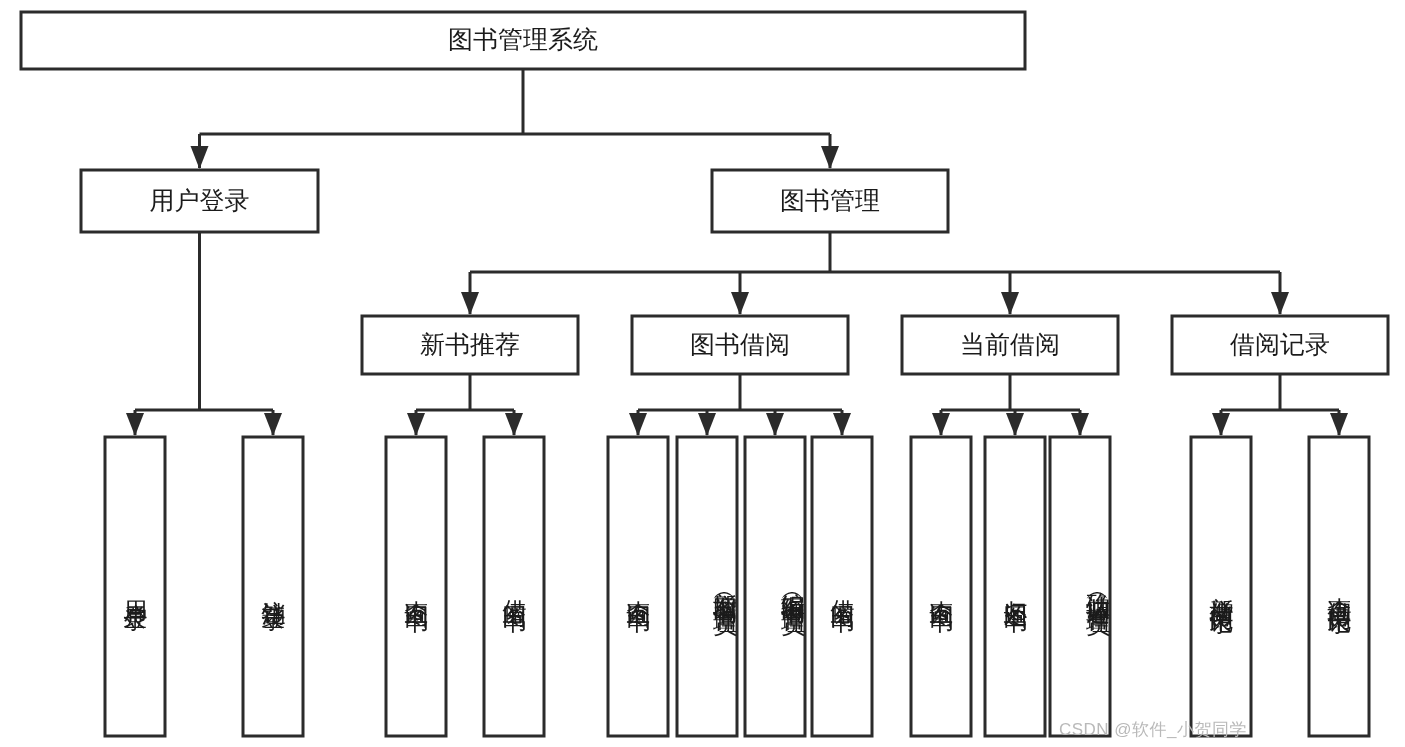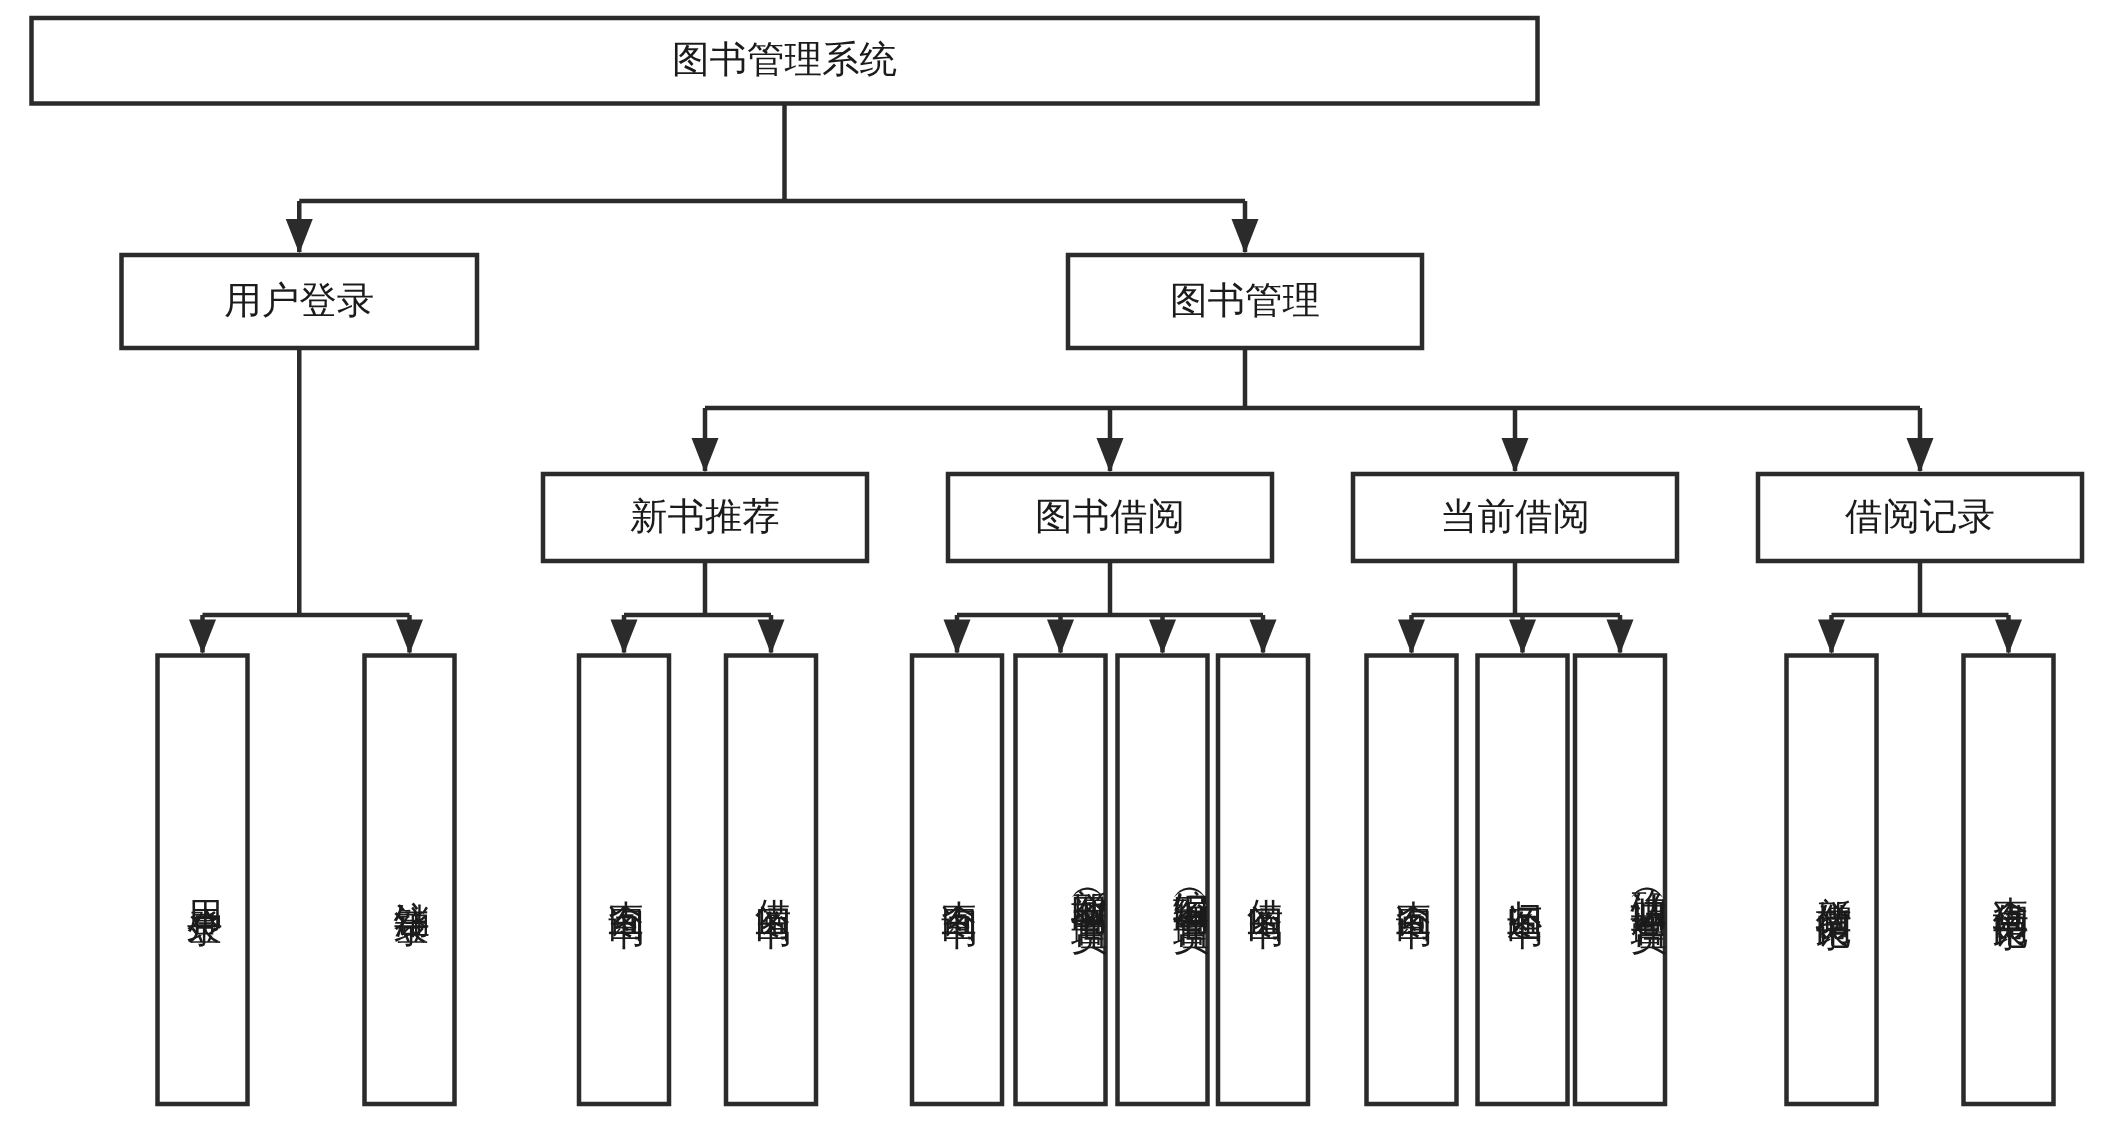--- a/index.html
+++ b/index.html
@@ -209,13 +209,14 @@
       <div class="leaf-text centered" style="left: 608px; top: 445px; width: 60px; height: 283px;">查询图书</div>
       <div class="leaf-text" style="left: 677px; top: 445px; width: 60px; height: 283px;">新增图书（管理员）</div>
       <div class="leaf-text" style="left: 745px; top: 445px; width: 60px; height: 283px;">编辑图书（管理员）</div>
       <div class="leaf-text centered" style="left: 812px; top: 445px; width: 60px; height: 283px;">借阅图书</div>
       <div class="leaf-text centered" style="left: 911px; top: 445px; width: 60px; height: 283px;">查询图书</div>
       <div class="leaf-text centered" style="left: 985px; top: 445px; width: 60px; height: 283px;">归还图书</div>
       <div class="leaf-text" style="left: 1050px; top: 445px; width: 60px; height: 283px;">确认归还（管理员）</div>
       <div class="leaf-text centered" style="left: 1191px; top: 445px; width: 60px; height: 283px;">新增借阅记录</div>
       <div class="leaf-text centered" style="left: 1309px; top: 445px; width: 60px; height: 283px;">查询借阅记录</div>
     </div>
+  <div id="watermark">CSDN @软件_小贺同学</div>
 </div>
 
 </body></html>

